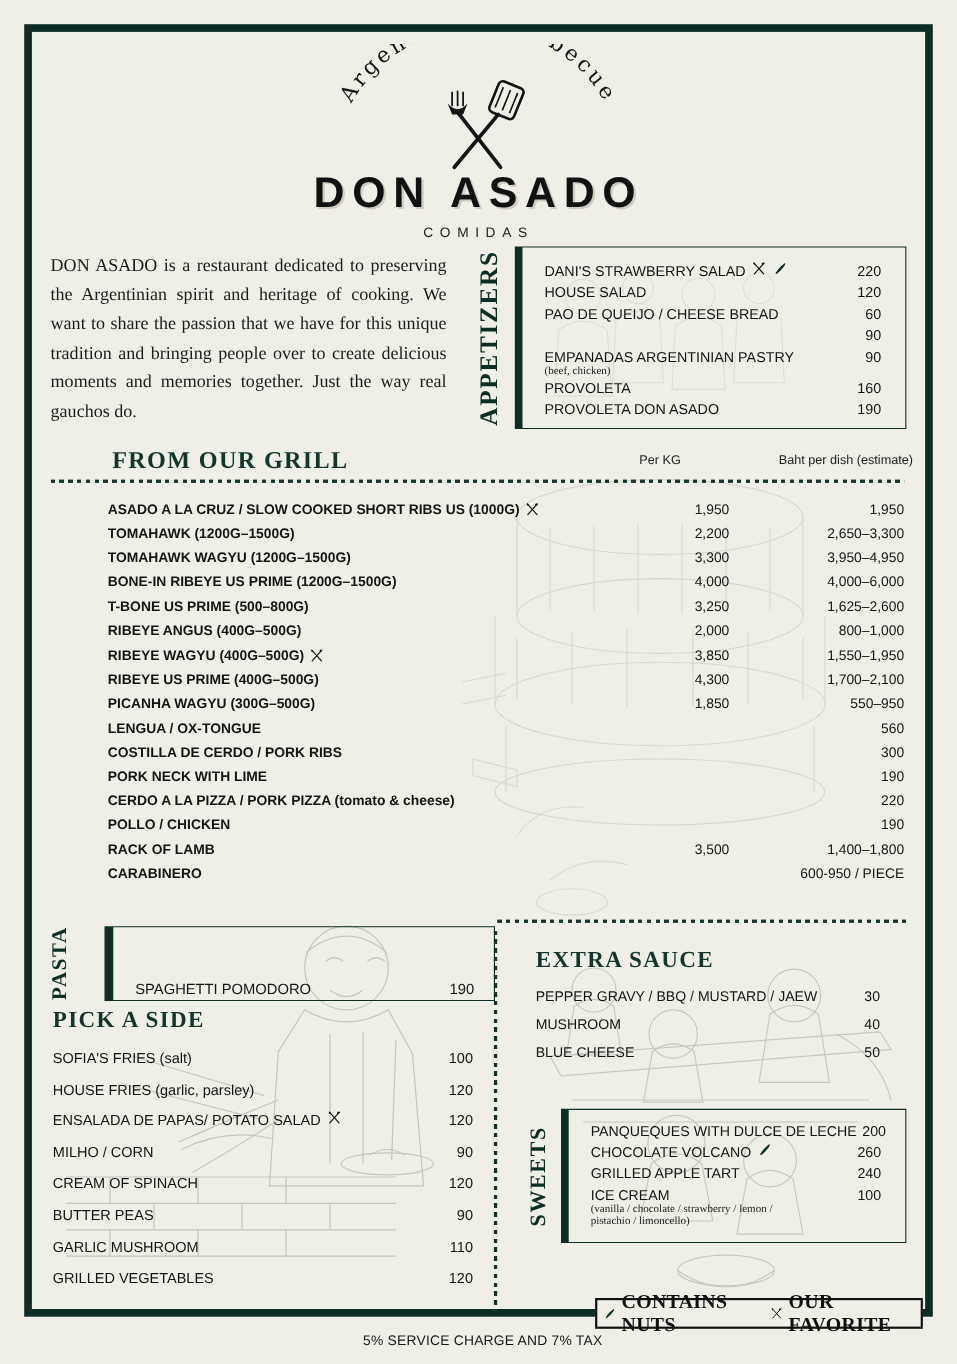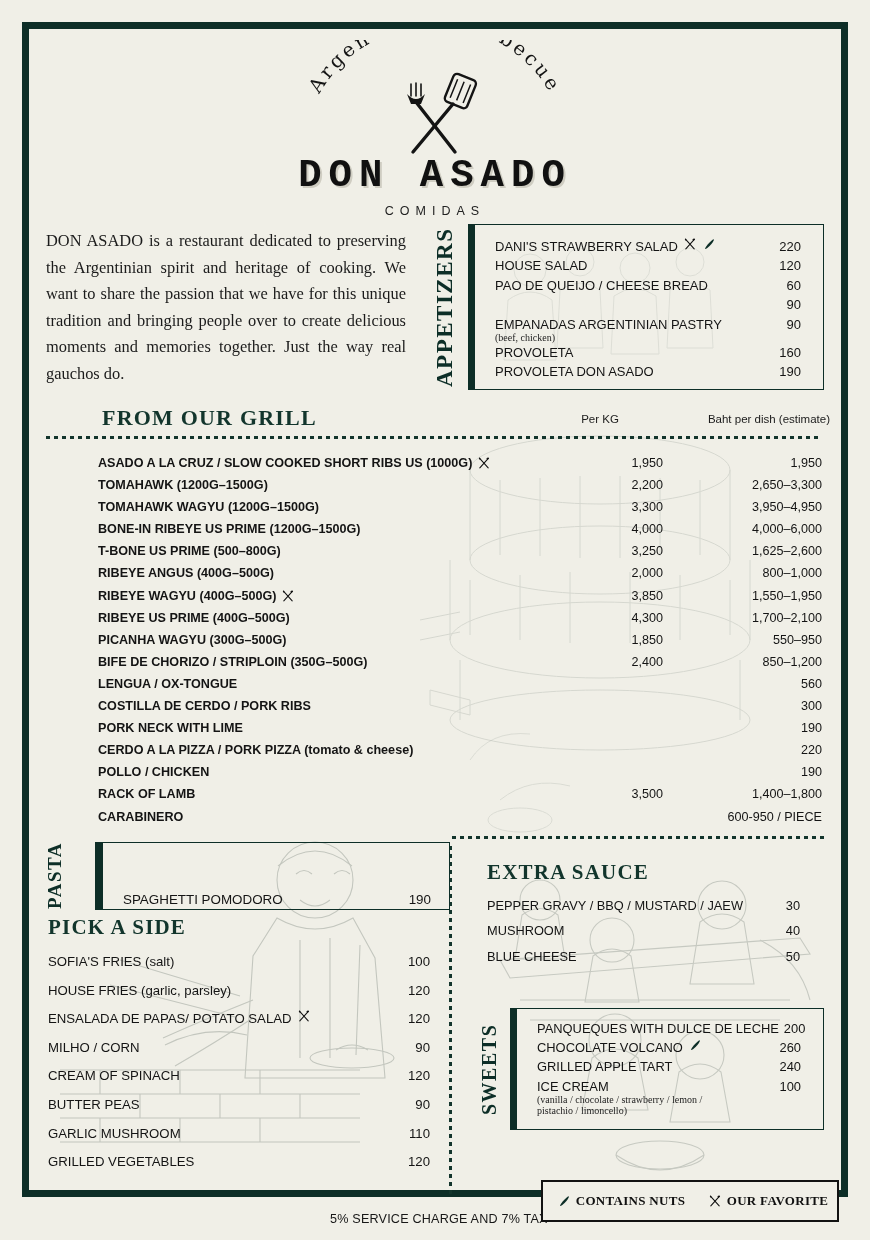--- a/index.html
+++ b/index.html
@@ -25,21 +25,21 @@
     z-index:2;
     pointer-events:none;
   }
 
   .page{position:absolute;inset:0;z-index:3;}
 
   
   .logo{position:absolute;left:0;right:0;top:40px;text-align:center;}
   .logo-arc{width:300px;height:120px;margin:0 auto;display:block;}
   .logo-title{
-    font-family:Liberation Mono, monospace;
+    font-family:Liberation Sans, sans-serif;
     font-weight:bold;
     font-size:39px;
     letter-spacing:7px;
     color:#111;
     margin-top:-6px;
     text-shadow:2px 2px 0 #cfcdc2;
   }
   .logo-sub{
     font-family:"Liberation Sans",sans-serif;
     font-size:12.5px;
@@ -146,26 +146,26 @@
   }
   .div-top{left:452px;top:836px;width:372px;}
   .div-vert{left:449px;top:846px;height:352px;}
 
   
   .tax{
     position:absolute;left:330px;top:1212px;
     font-size:12.6px;letter-spacing:.2px;color:#171717;
   }
   .legend{
-    position:absolute;left:541px;top:1180px;width:298px;height:42px;
+    position:absolute;left:541px;top:1180px;width:298px;height:28px;
     border:2px solid #121212;background:#f0efe7;
     box-sizing:border-box;
     display:flex;align-items:center;justify-content:space-around;
     font-family:"Liberation Serif",serif;font-weight:bold;
-    font-size:13px;letter-spacing:.3px;color:#111;
+    font-size:18px;letter-spacing:.3px;color:#111;
   }
   .legend span.t{margin-left:5px;}
   .legend .cell{display:flex;align-items:center;}
 </style>
 </head>
 <body>
 
 <div class="bg-art">
   <svg viewBox="0 0 870 1240" preserveAspectRatio="none" aria-hidden="true">
     <g stroke="#9aa29a" fill="none" stroke-width="1" opacity="0.30">
@@ -389,25 +389,20 @@
           <span class="nm">RIBEYE US PRIME (400G–500G)</span>
           <span class="k">4,300</span>
           <span class="b">1,700–2,100</span>
         </div>
         <div class="grow">
           <span class="nm">PICANHA WAGYU (300G–500G)</span>
           <span class="k">1,850</span>
           <span class="b">550–950</span>
         </div>
         <div class="grow">
-          <span class="nm">BIFE DE CHORIZO / STRIPLOIN (350G–500G)</span>
-          <span class="k">2,400</span>
-          <span class="b">850–1,200</span>
-        </div>
-        <div class="grow">
           <span class="nm">LENGUA / OX-TONGUE</span>
           <span class="k"></span>
           <span class="b">560</span>
         </div>
         <div class="grow">
           <span class="nm">COSTILLA DE CERDO / PORK RIBS</span>
           <span class="k"></span>
           <span class="b">300</span>
         </div>
         <div class="grow">

